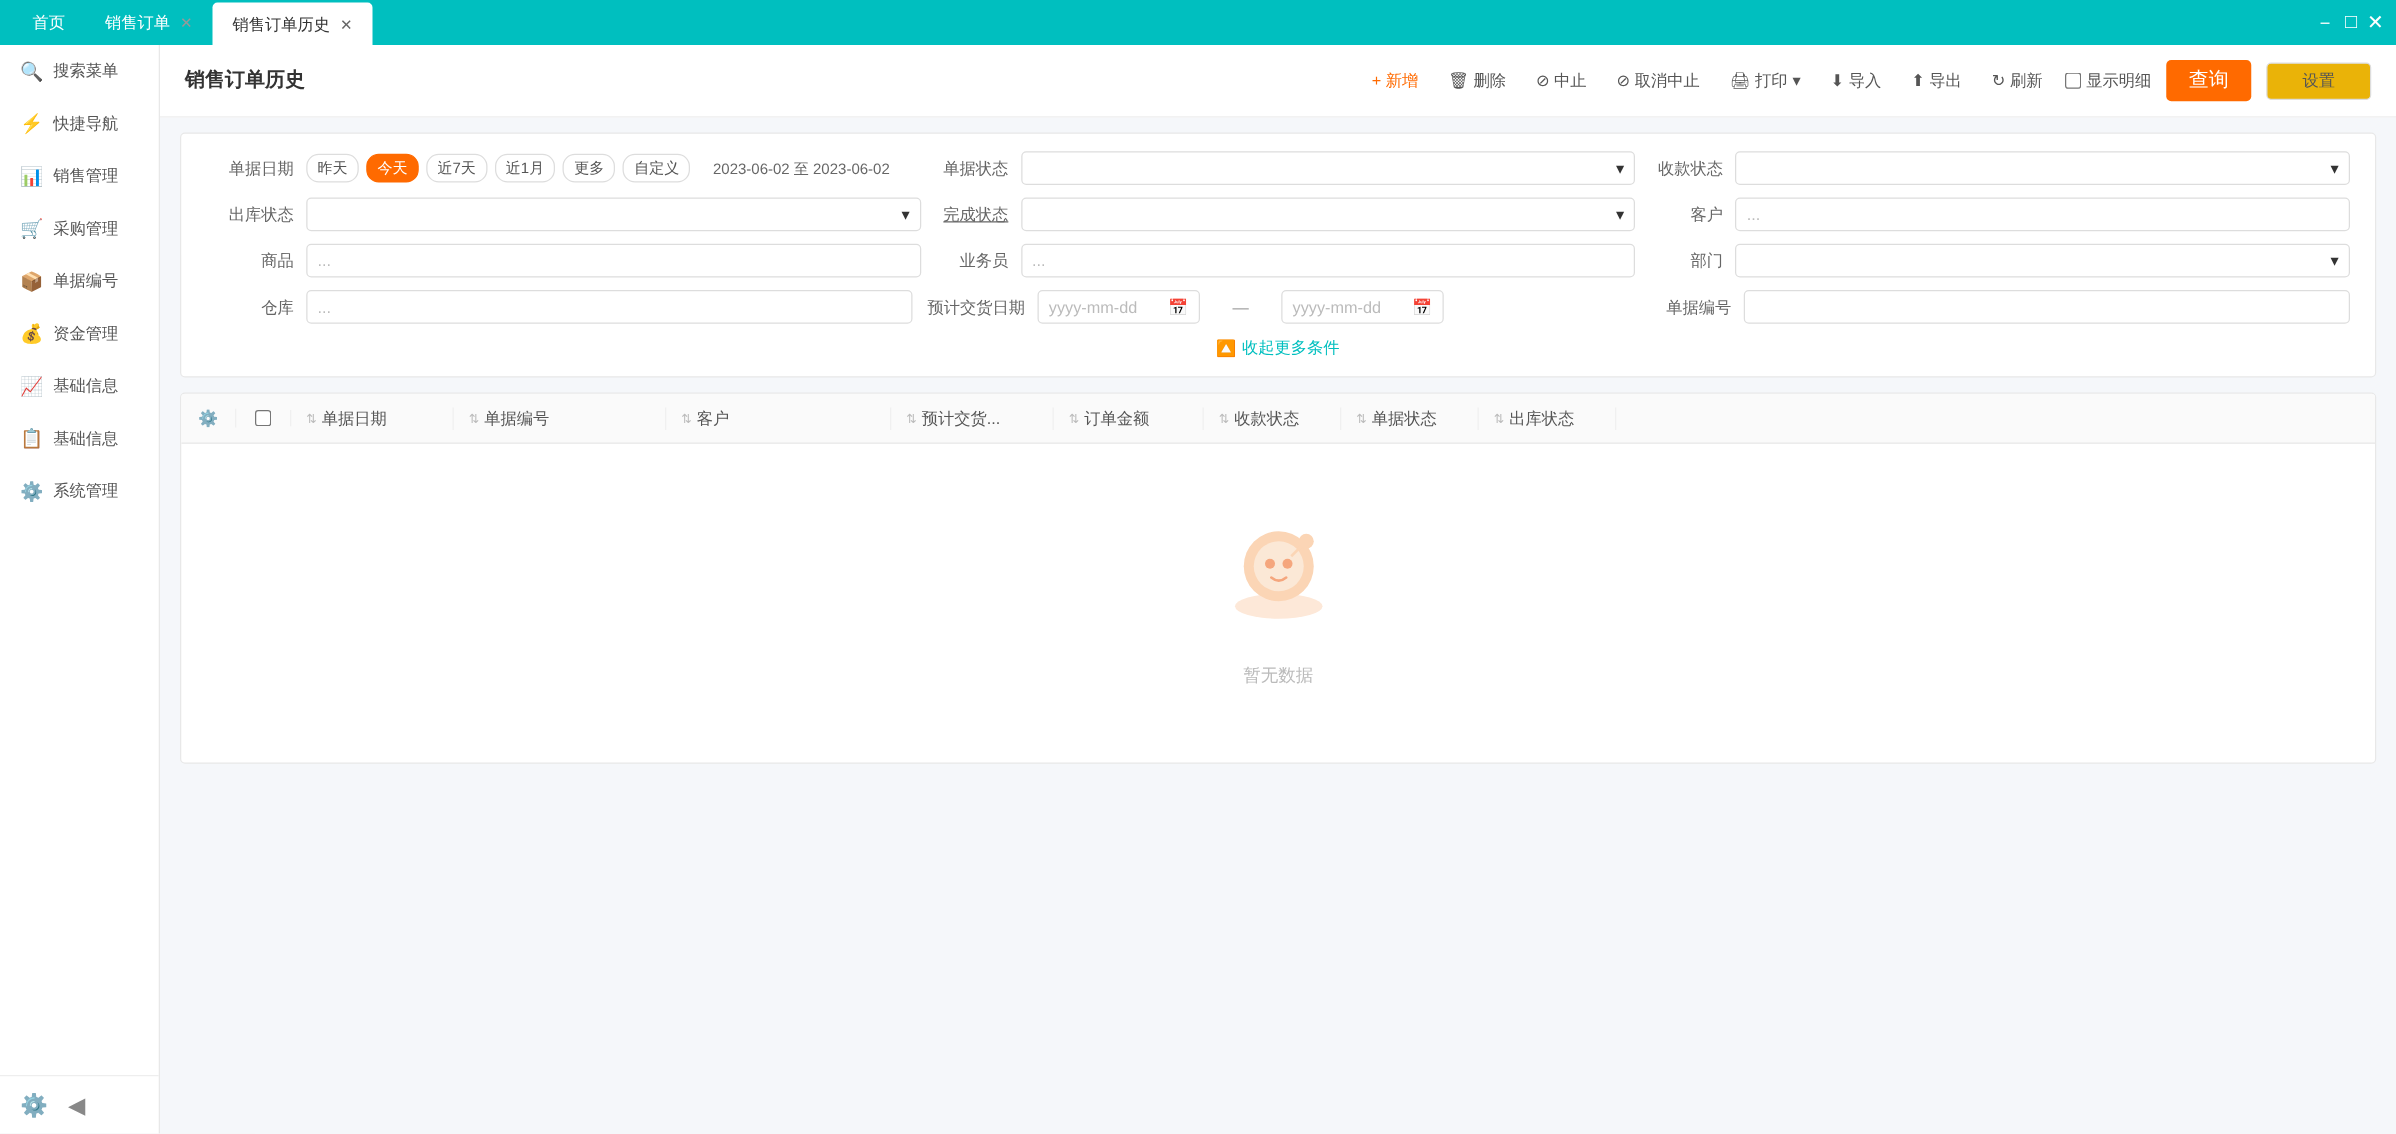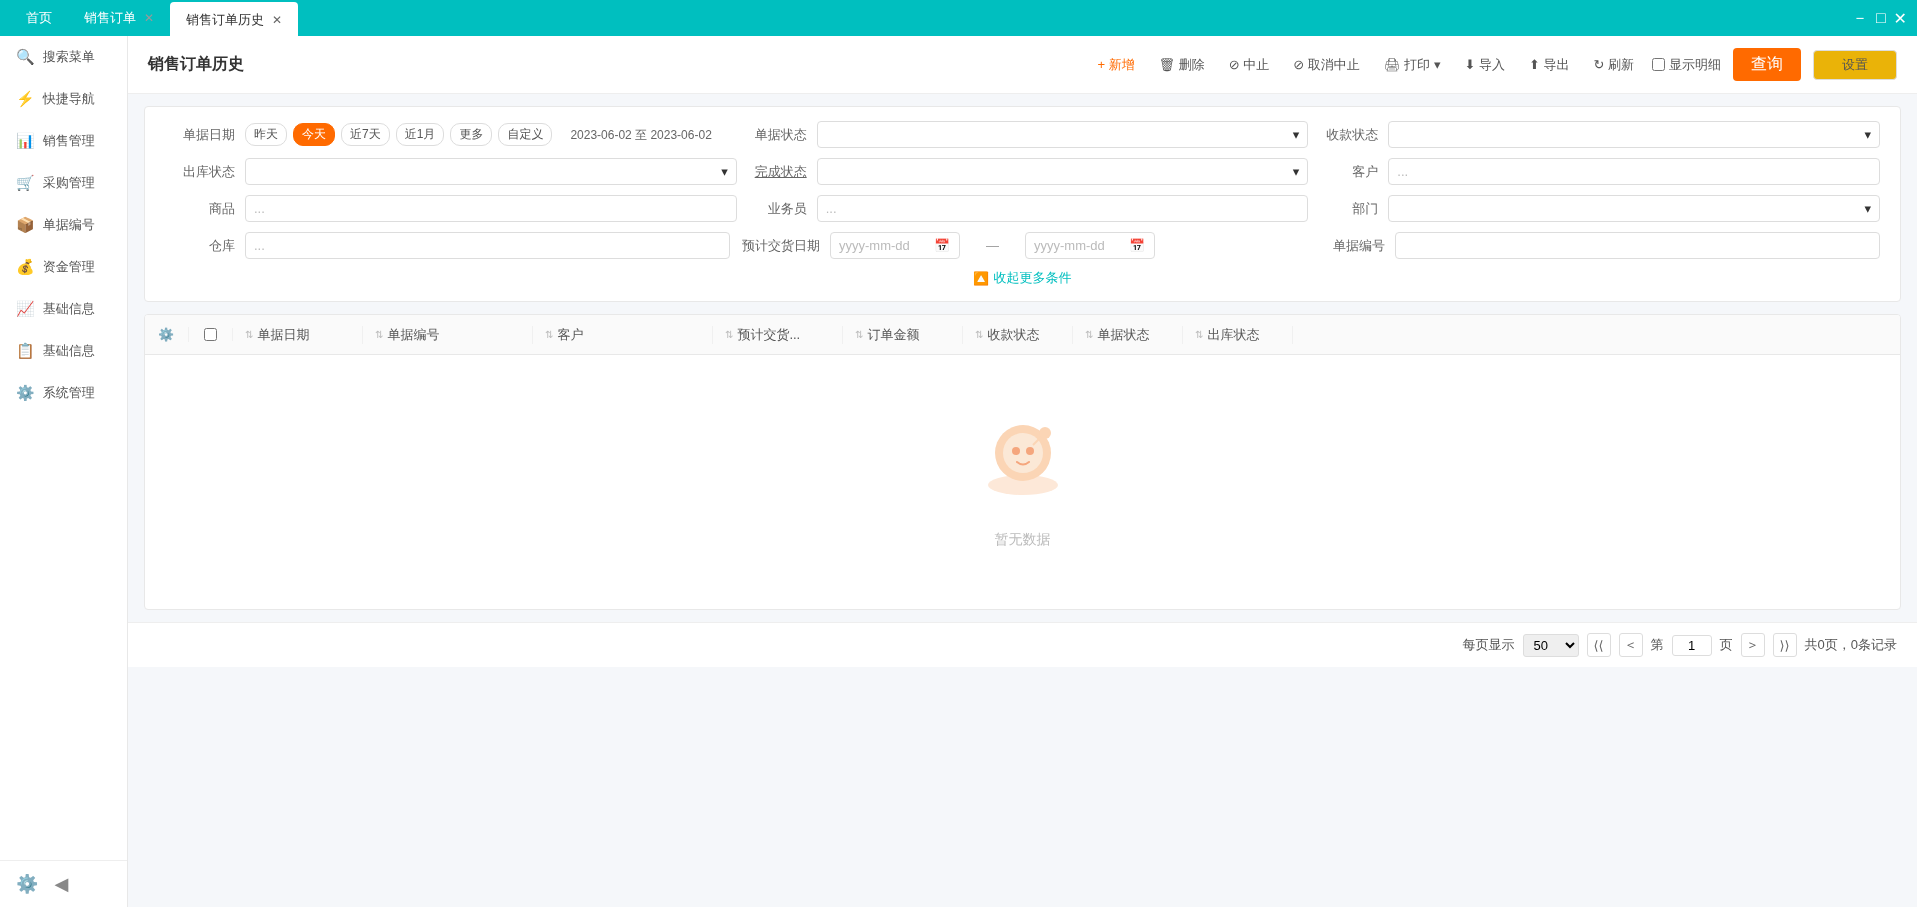--- a/index.html
+++ b/index.html
@@ -339,32 +339,15 @@
             <circle cx="57" cy="36" r="4" fill="#f5a67d"></circle>
             <path d="M44 47 Q50 52 56 47" stroke="#f5a67d" stroke-width="2" fill="none" stroke-linecap="round"></path>
             <circle cx="72" cy="18" r="6" fill="#fbd5b5"></circle>
             <line x1="68" y1="22" x2="60" y2="30" stroke="#fbd5b5" stroke-width="2"></line>
           </svg>
         </div>
         <div class="empty-text">暂无数据</div>
       </div>
     </div>
 
-    <div class="pagination-bar">
-      <span>每页显示</span>
-      <select class="page-select">
-        <option>50</option>
-        <option>10</option>
-        <option>20</option>
-        <option>100</option>
-      </select>
-      <div class="page-btn">⟨⟨</div>
-      <div class="page-btn">＜</div>
-      <span>第</span>
-      <input class="page-input" type="text" value="1" style="">
-      <span>页</span>
-      <div class="page-btn">＞</div>
-      <div class="page-btn">⟩⟩</div>
-      <span>共0页，0条记录</span>
-    </div>
 
   </div>
 </div>
 
 </body></html>

